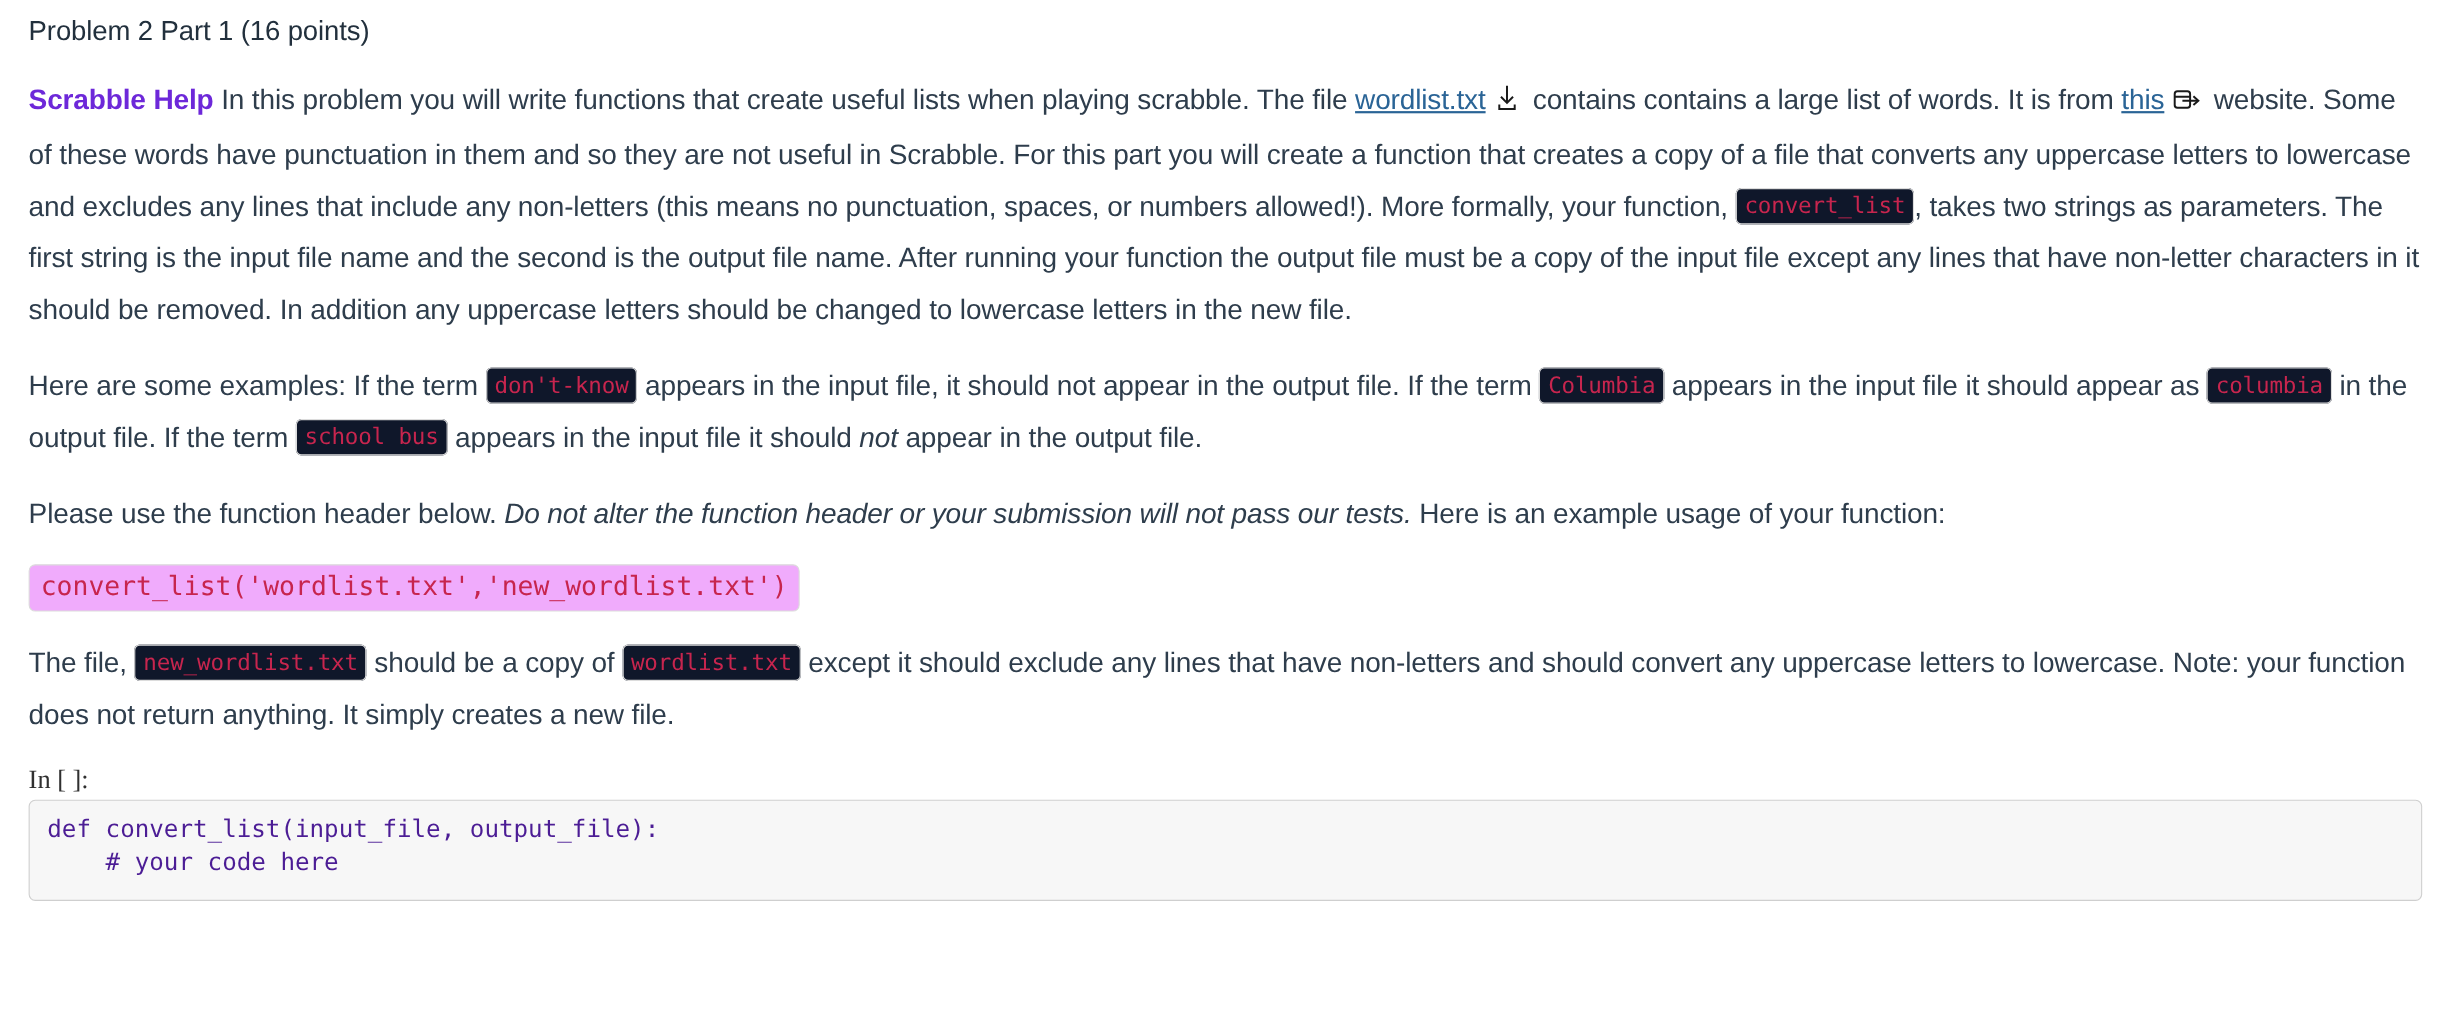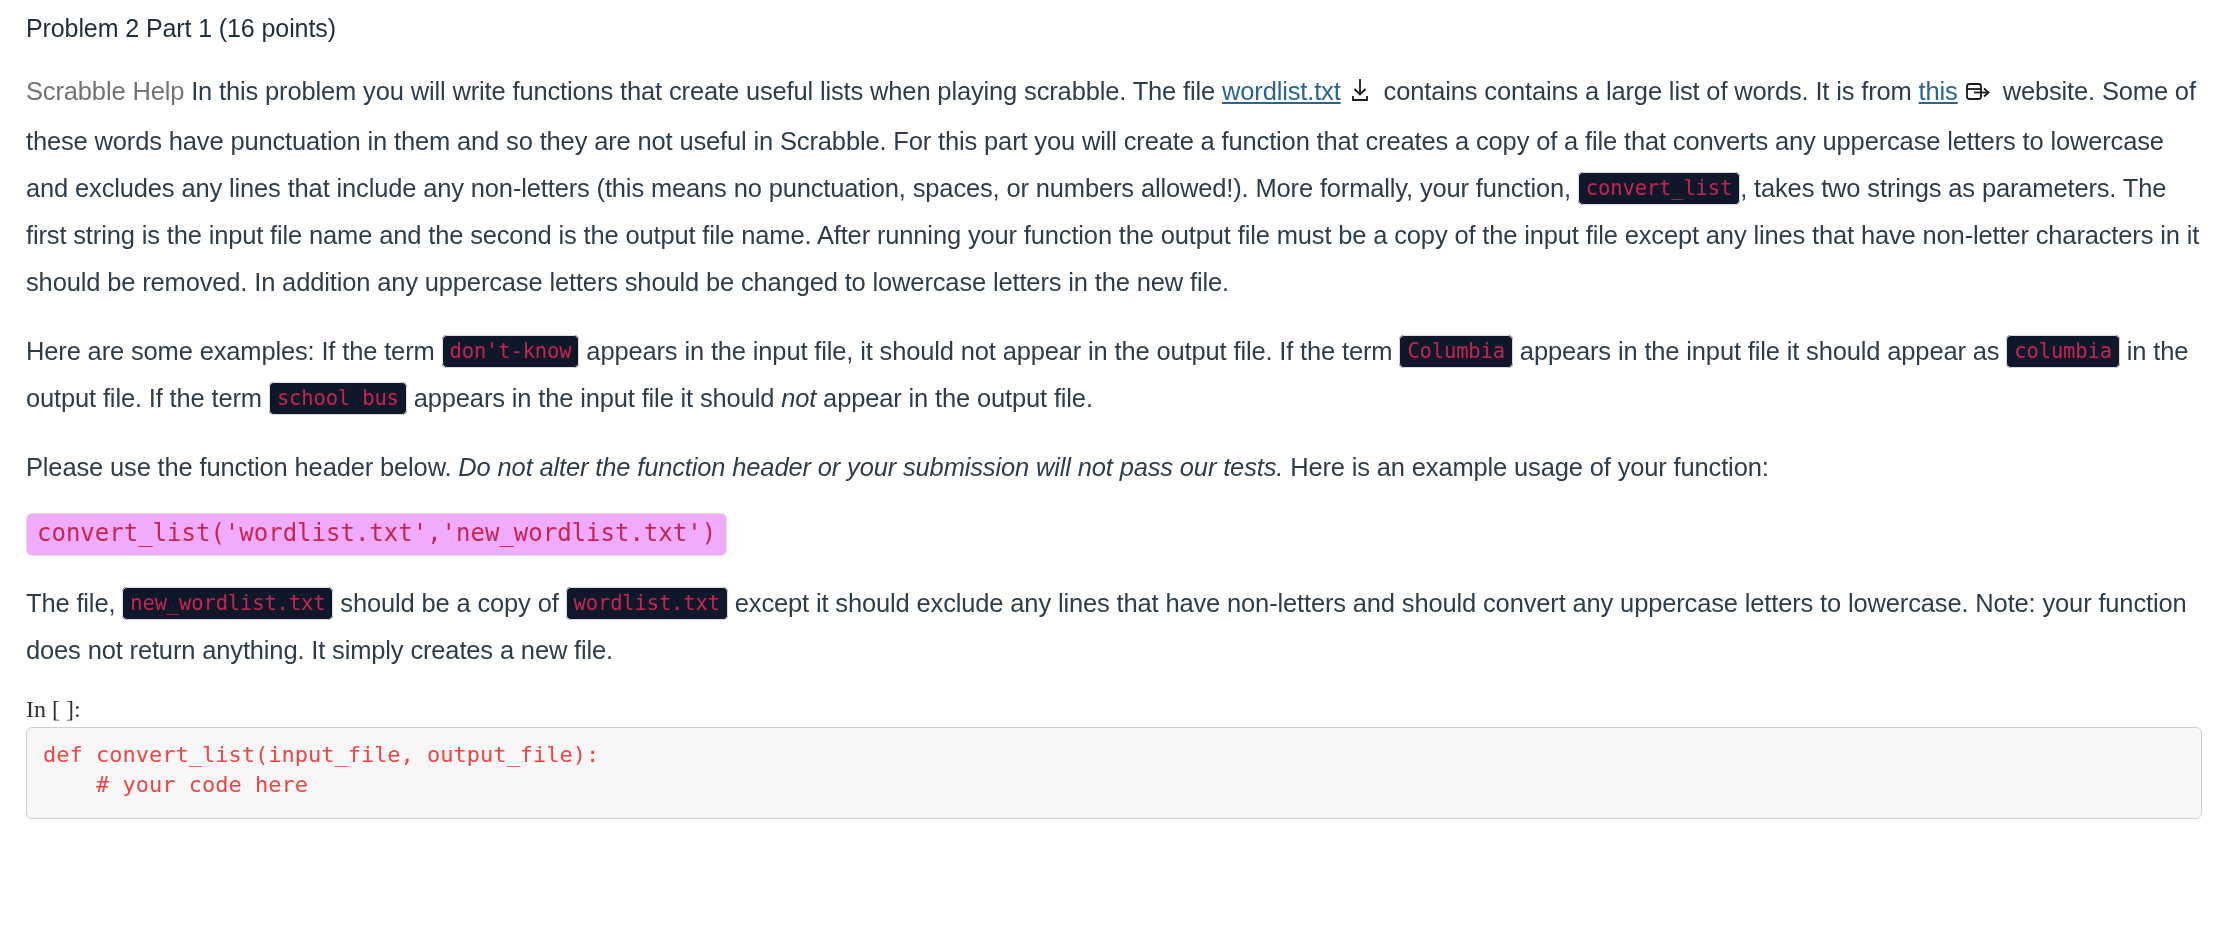--- a/index.html
+++ b/index.html
@@ -34,21 +34,21 @@
 
   
   p.para {
     font-size: 25.5px;
     line-height: 47px;
     margin: 0 0 22px 0;
     color: #2e3d4c;
     letter-spacing: -0.15px;
     text-align: left;
   }
-  .b { font-weight: 400; color: #737373; }
+  .b { font-weight: 700; color: #6d28d9; }
   .i { font-style: italic; }
 
   
   a.link {
     color: #2a6496;
     text-decoration: underline;
     text-underline-offset: 2px;
   }
 
   .icon-dl, .icon-ext {
@@ -102,21 +102,21 @@
     padding: 12px 14px 14px 16px;
     box-sizing: border-box;
     width: 2176px;
     min-height: 92px;
   }
   pre.code-cell {
     margin: 0;
     font-family: "DejaVu Sans Mono", "Liberation Mono", monospace;
     font-size: 22px;
     line-height: 30px;
-    color: #ef4444;
+    color: #4c1d95;
     white-space: pre;
   }
 </style>
 </head>
 <body>
 
 <div class="page">
 
   <div class="heading"><span class="hl-strong">Problem 2 Part 1</span><span> (16 points)</span></div>
 

